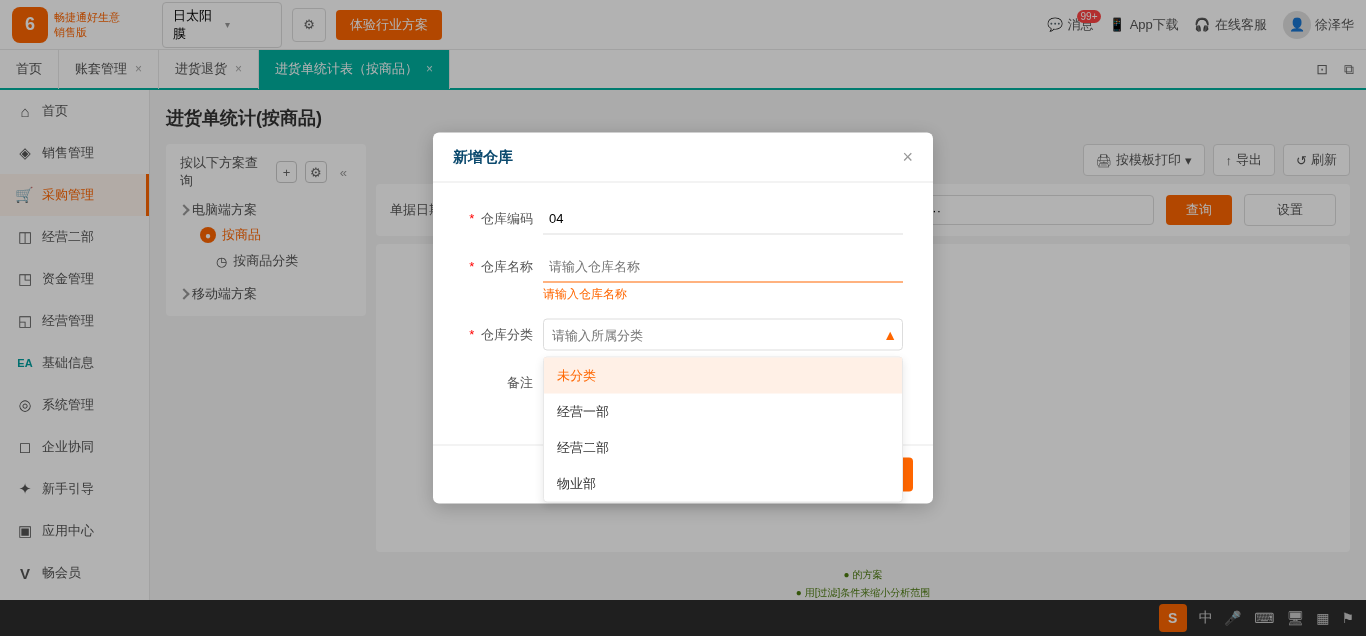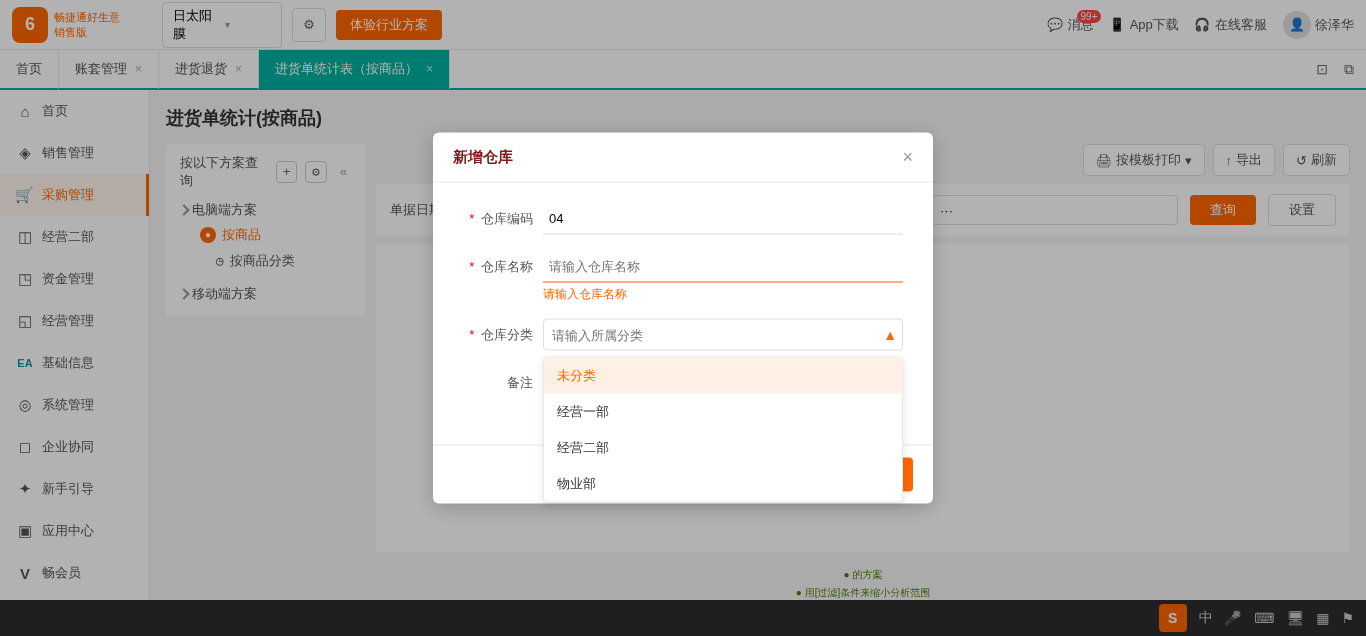--- a/index.html
+++ b/index.html
@@ -202,21 +202,20 @@
       font-weight: bold;
       color: #333;
       margin-bottom: 14px;
     }
 
     .query-panel {
       background: #fff;
       border-radius: 4px;
       padding: 10px 14px;
       margin-bottom: 10px;
-      font-family: Liberation Mono, monospace;
     }
 
     .query-header {
       display: flex;
       align-items: center;
       gap: 8px;
       margin-bottom: 8px;
       font-size: 13px;
       color: #555;
     }
@@ -305,21 +304,21 @@
       border: none;
       border-radius: 4px;
       padding: 6px 20px;
       cursor: pointer;
       font-size: 13px;
     }
     .settings-btn {
       border: 1px solid #ddd;
       background: #fff;
       border-radius: 4px;
-      padding: 6px 20px;
+      padding: 6px 32px;
       cursor: pointer;
       font-size: 13px;
       color: #555;
     }
 
     
     .overlay {
       position: fixed;
       top: 0; left: 0; right: 0; bottom: 0;
       background: rgba(0,0,0,0.3);
@@ -341,21 +340,21 @@
     .modal-header {
       display: flex;
       align-items: center;
       justify-content: space-between;
       padding: 14px 20px;
       border-bottom: 1px solid #e8e8e8;
     }
     .modal-title {
       font-size: 15px;
       font-weight: bold;
-      color: #7f1d1d;
+      color: #0c4a6e;
     }
     .modal-close {
       cursor: pointer;
       color: #999;
       font-size: 18px;
     }
     .modal-body {
       padding: 20px 30px;
     }
     .form-row {

